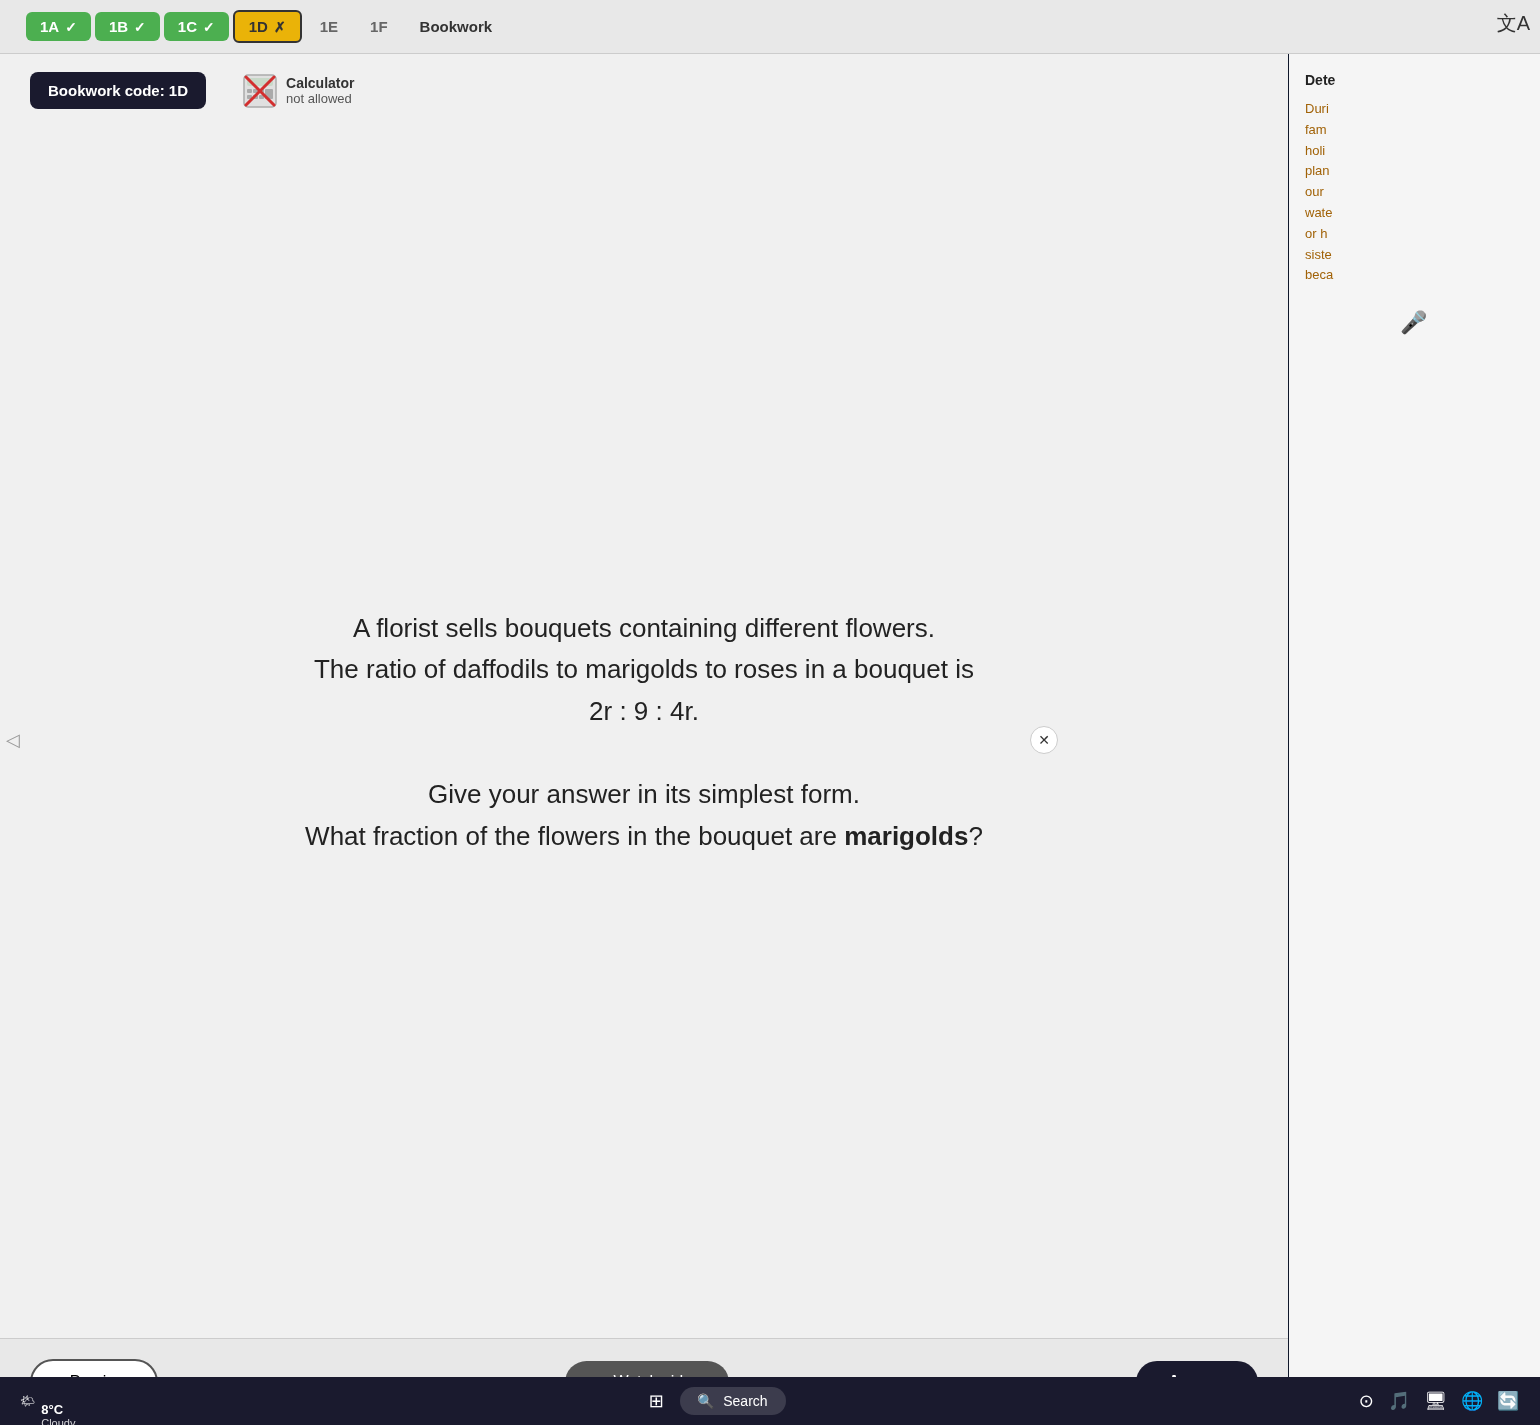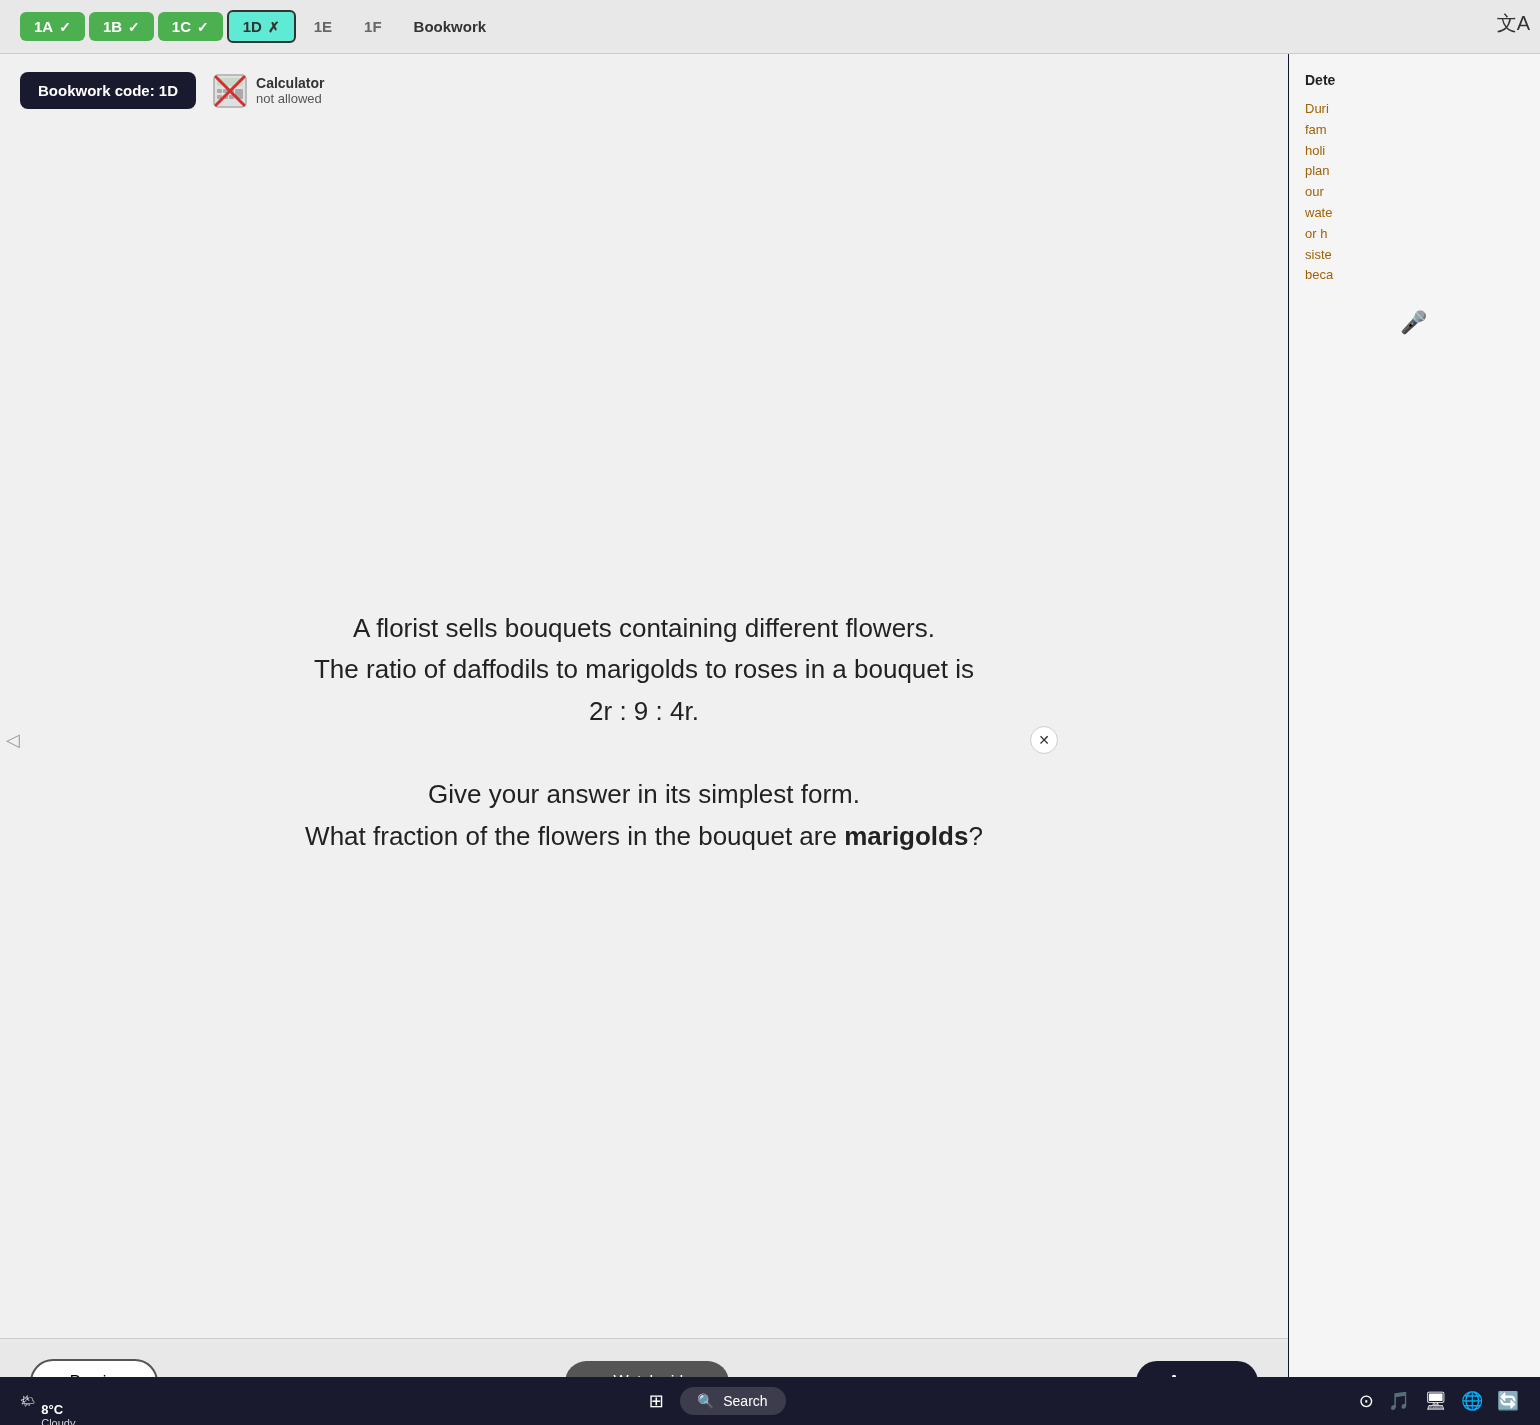--- a/index.html
+++ b/index.html
@@ -23,21 +23,21 @@
       display: flex;
       flex-direction: column;
     }
 
     
     .top-nav {
       background: #e8e8e8;
       border-bottom: 1px solid #ccc;
       display: flex;
       align-items: center;
-      padding: 0 20px;
+      padding: 0 26px;
       height: 54px;
       gap: 4px;
     }
 
     .tab-item {
       display: flex;
       align-items: center;
       gap: 6px;
       padding: 6px 14px;
       border-radius: 6px;
@@ -46,21 +46,21 @@
       cursor: pointer;
       color: #333;
     }
 
     .tab-item.completed {
       background: #4CAF50;
       color: white;
     }
 
     .tab-item.active {
-      background: #5eead4;
+      background: #eab308;
       border: 2px solid #333;
       font-weight: 700;
     }
 
     .tab-item.inactive {
       color: #666;
       background: transparent;
     }
 
     .tab-item.summary {
@@ -85,22 +85,22 @@
       background: #f0f0f0;
       display: flex;
       flex-direction: column;
       position: relative;
     }
 
     
     .sub-header {
       display: flex;
       align-items: center;
-      gap: 16px;
-      padding: 18px 20px;
+      gap: 36px;
+      padding: 18px 30px;
     }
 
     .bookwork-code-btn {
       background: #1a1a2e;
       color: white;
       border: none;
       border-radius: 8px;
       padding: 10px 18px;
       font-size: 15px;
       font-weight: 600;

